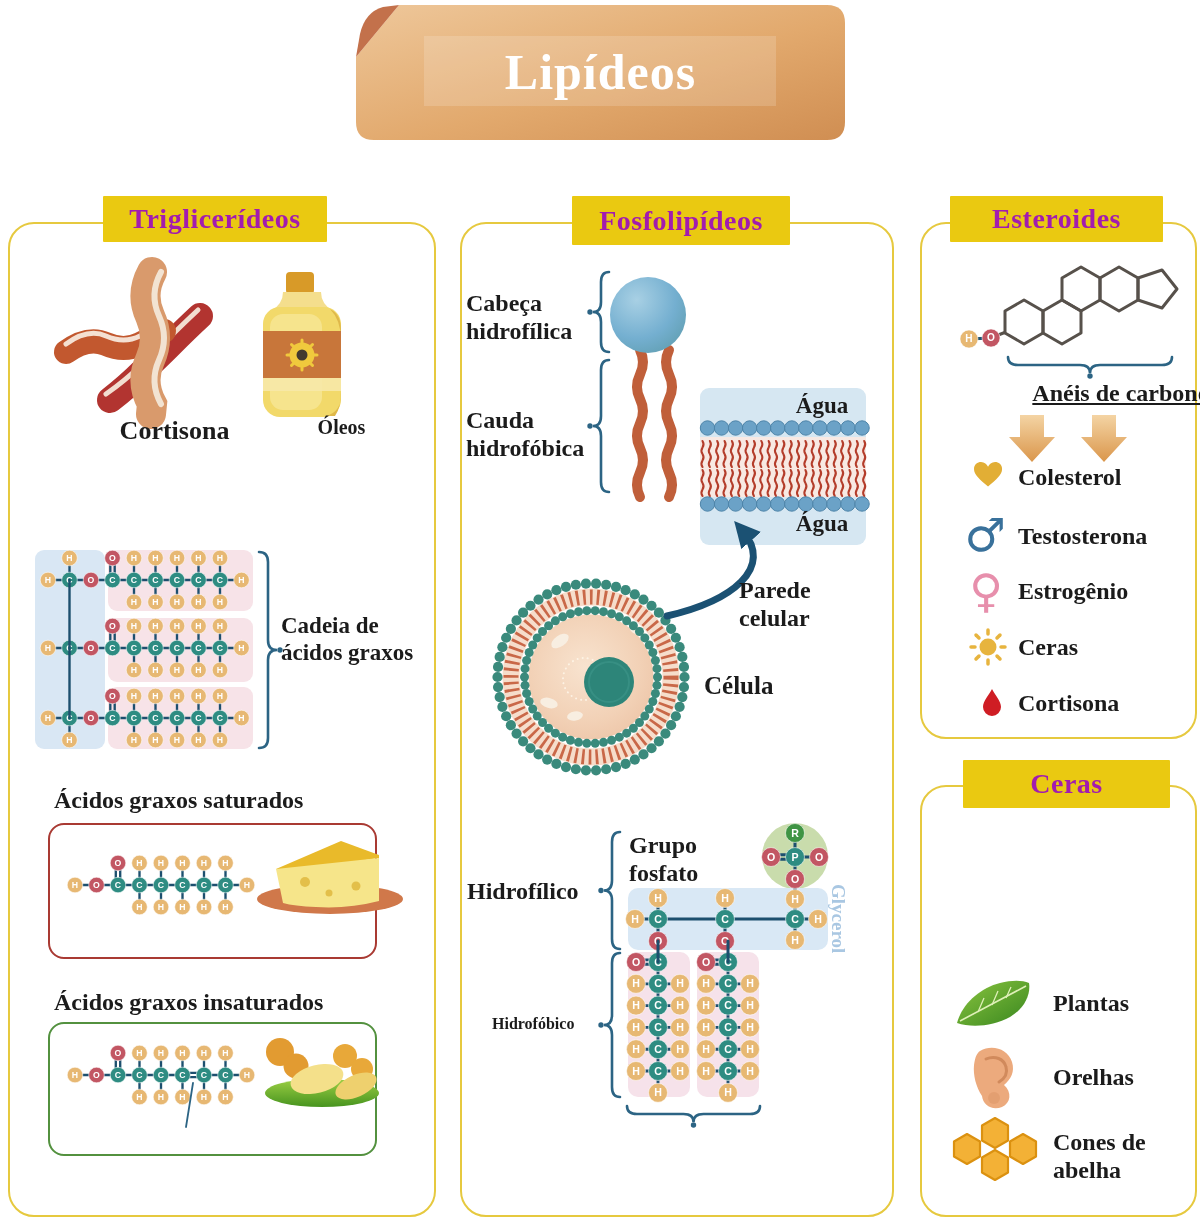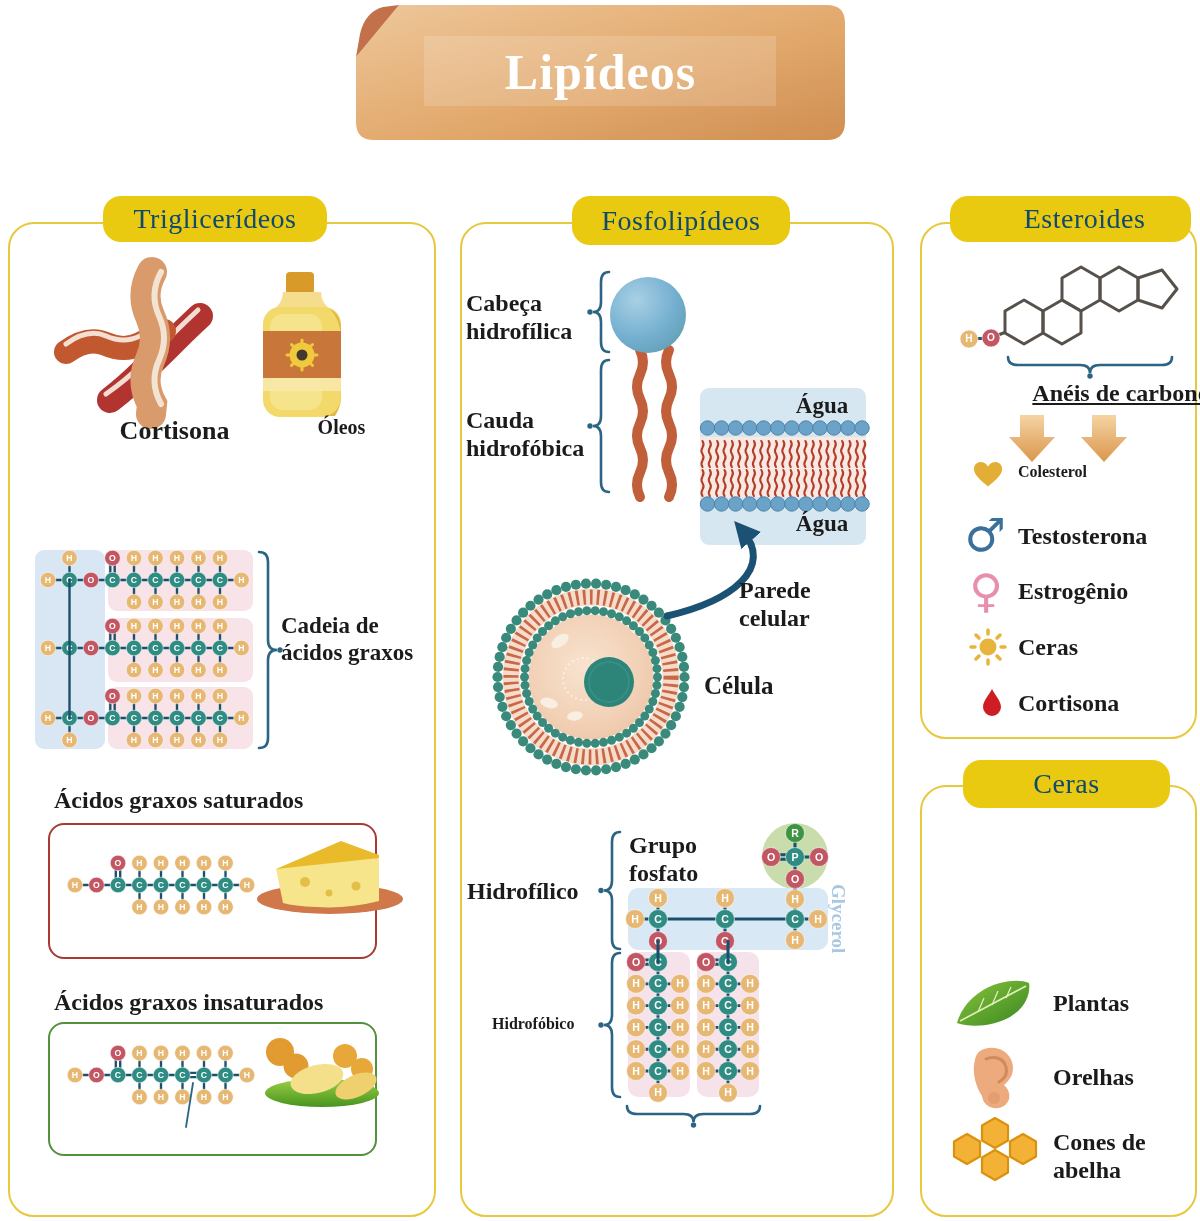--- a/index.html
+++ b/index.html
@@ -1,21 +1,21 @@
 <!DOCTYPE html>
 <html><head>
 <meta charset="utf-8">
 <style>
   html,body{margin:0;padding:0;background:#fff;}
   .stage{position:relative;width:1200px;height:1221px;background:#fff;overflow:hidden;
          font-family:"Liberation Serif","DejaVu Serif",serif;}
   #overlay{position:absolute;left:0;top:0;z-index:2;}
   .panel{position:absolute;border:2.5px solid #e6c93f;border-radius:26px;background:#fff;z-index:1;}
-  .hdr{position:absolute;background:#eac911;border-radius:18px;display:flex;align-items:center;justify-content:center;
-       font-weight:normal;font-size:28px;color:#0c4a6e;z-index:3;letter-spacing:0.5px;}
+  .hdr{position:absolute;background:#eac911;border-radius:1px;display:flex;align-items:center;justify-content:center;
+       font-weight:bold;font-size:28px;color:#a21caf;z-index:3;letter-spacing:0.5px;}
   .subbox{position:absolute;border:2.5px solid;border-radius:16px;z-index:2;background:transparent;}
   .label{position:absolute;font-weight:bold;color:#1b1b1b;line-height:1.18;z-index:4;}
   .ctr{text-align:center;padding-left:39px;}
   .title-text{position:absolute;left:356px;top:28px;width:489px;height:88px;display:flex;align-items:center;justify-content:center;
       font-size:50px;font-weight:bold;color:#ffffff;z-index:4;letter-spacing:1px;}
   .vert{transform:rotate(90deg);transform-origin:0 0;color:#a9c7e2;}
 </style>
 </head>
 <body>
 
@@ -904,21 +904,21 @@
         <path d="M 627 1106 Q 627 1114 637 1114 L 683.5 1114 Q 693.5 1114 693.5 1122 Q 693.5 1114 703.5 1114 L 750 1114 Q 760 1114 760 1106" fill="none" stroke="#2c6484" stroke-width="2.6" stroke-linecap="round"></path>
         <circle cx="693.5" cy="1125" r="2.7" fill="#2c6484"></circle>
       </g>
     <g id="extra-lines">
         <line x1="193" y1="1083" x2="186" y2="1127" stroke="#2c6484" stroke-width="1.8" stroke-linecap="round"></line>
       </g>
   </svg>
 
   <div class="hdr" style="left:103px;top:196px;width:224px;height:46px;">Triglicerídeos</div>
   <div class="hdr" style="left:572px;top:196px;width:218px;height:49px;">Fosfolipídeos</div>
-  <div class="hdr" style="left:950px;top:196px;width:213px;height:46px;padding-left:28px;">Esteroides</div>
+  <div class="hdr" style="left:950px;top:196px;width:213px;height:46px;">Esteroides</div>
   <div class="hdr" style="left:963px;top:760px;width:207px;height:48px;">Ceras</div>
 
   <div class="title-text">Lipídeos</div>
 
   <div class="label ctr" style="left:48px;top:416px;width:175px;font-size:26px;">Cortisona</div>
   <div class="label ctr" style="left:245px;top:416px;width:115px;font-size:20px;">Óleos</div>
   <div class="label" style="left:281px;top:612px;width:152px;font-size:23px;">Cadeia de ácidos graxos</div>
   <div class="label" style="left:54px;top:786px;font-size:24px;">Ácidos graxos saturados</div>
   <div class="label" style="left:54px;top:988px;font-size:24px;">Ácidos graxos insaturados</div>
 
@@ -927,21 +927,21 @@
   <div class="label ctr" style="left:700px;top:392px;width:166px;font-size:23px;">Água</div>
   <div class="label ctr" style="left:700px;top:510px;width:166px;font-size:23px;">Água</div>
   <div class="label" style="left:739px;top:576px;width:95px;font-size:24px;">Parede celular</div>
   <div class="label" style="left:704px;top:671px;font-size:25px;">Célula</div>
   <div class="label" style="left:629px;top:831px;width:90px;font-size:24px;">Grupo fosfato</div>
   <div class="label" style="left:467px;top:877px;font-size:24px;">Hidrofílico</div>
   <div class="label" style="left:467px;top:1015px;font-size:16px;margin-left:25px;">Hidrofóbico</div>
   <div class="label vert" style="left:849px;top:884px;font-size:19px;">Glycerol</div>
 
   <div class="label ctr" style="left:972px;top:379px;width:220px;font-size:24px;text-decoration:underline;">Anéis de carbono</div>
-  <div class="label" style="left:1018px;top:463px;font-size:16px;">Colesterol</div>
+  <div class="label" style="left:1018px;top:463px;font-size:24px;">Colesterol</div>
   <div class="label" style="left:1018px;top:522px;font-size:24px;">Testosterona</div>
   <div class="label" style="left:1018px;top:577px;font-size:24px;">Estrogênio</div>
   <div class="label" style="left:1018px;top:633px;font-size:24px;">Ceras</div>
   <div class="label" style="left:1018px;top:689px;font-size:24px;">Cortisona</div>
 
   <div class="label" style="left:1053px;top:989px;font-size:24px;">Plantas</div>
   <div class="label" style="left:1053px;top:1063px;font-size:24px;">Orelhas</div>
   <div class="label" style="left:1053px;top:1128px;width:145px;font-size:24px;">Cones de abelha</div>
 
 </div>

